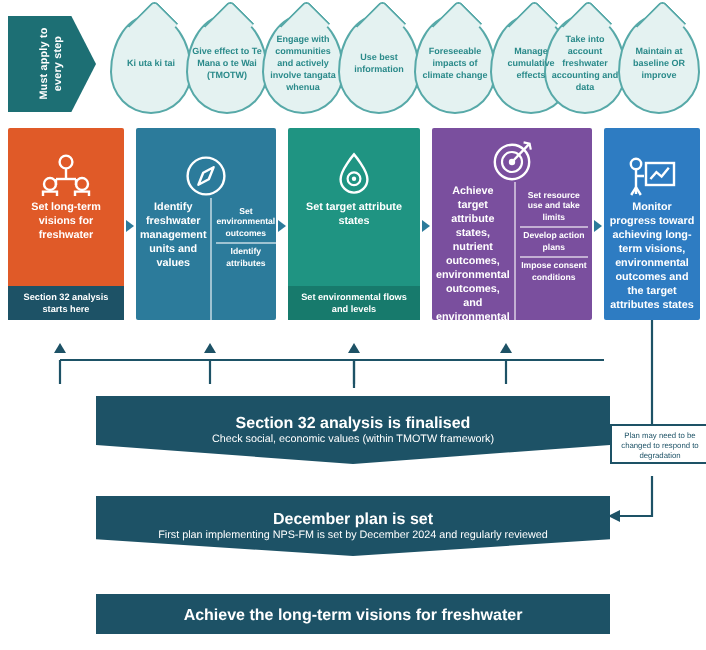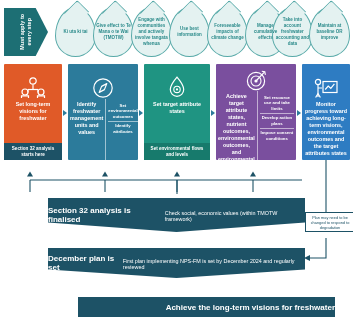--- a/index.html
+++ b/index.html
@@ -85,24 +85,24 @@
     border-top:3px solid transparent;border-bottom:3px solid transparent;
     border-left:4px solid #2c7b9b;
   }
 
   
   .connect{position:absolute;left:0;top:168px;width:353px;height:26px;}
 
   
   .banner{
     position:absolute;left:48px;width:257px;background:#1d5266;
-    display:flex;flex-direction:row;align-items:center;justify-content:flex-end;
+    display:flex;flex-direction:column;align-items:center;justify-content:center;
     clip-path:polygon(0 0,100% 0,100% 72%,50% 100%,0 72%);
   }
-  .banner.flat{clip-path:none;margin-left:30px;}
+  .banner.flat{clip-path:none;}
   .b1{font-size:8px;font-weight:bold;color:#fff;}
   .b2{font-size:5.4px;color:#fff;margin-top:1.5px;}
 
   .note{
     position:absolute;
     font-size:3.9px;line-height:1.3;color:#1d5266;text-align:center;
     border:.8px solid #1d5266;padding:1.5px 2px;background:#fff;
   }
   svg{display:block;}
 </style>

